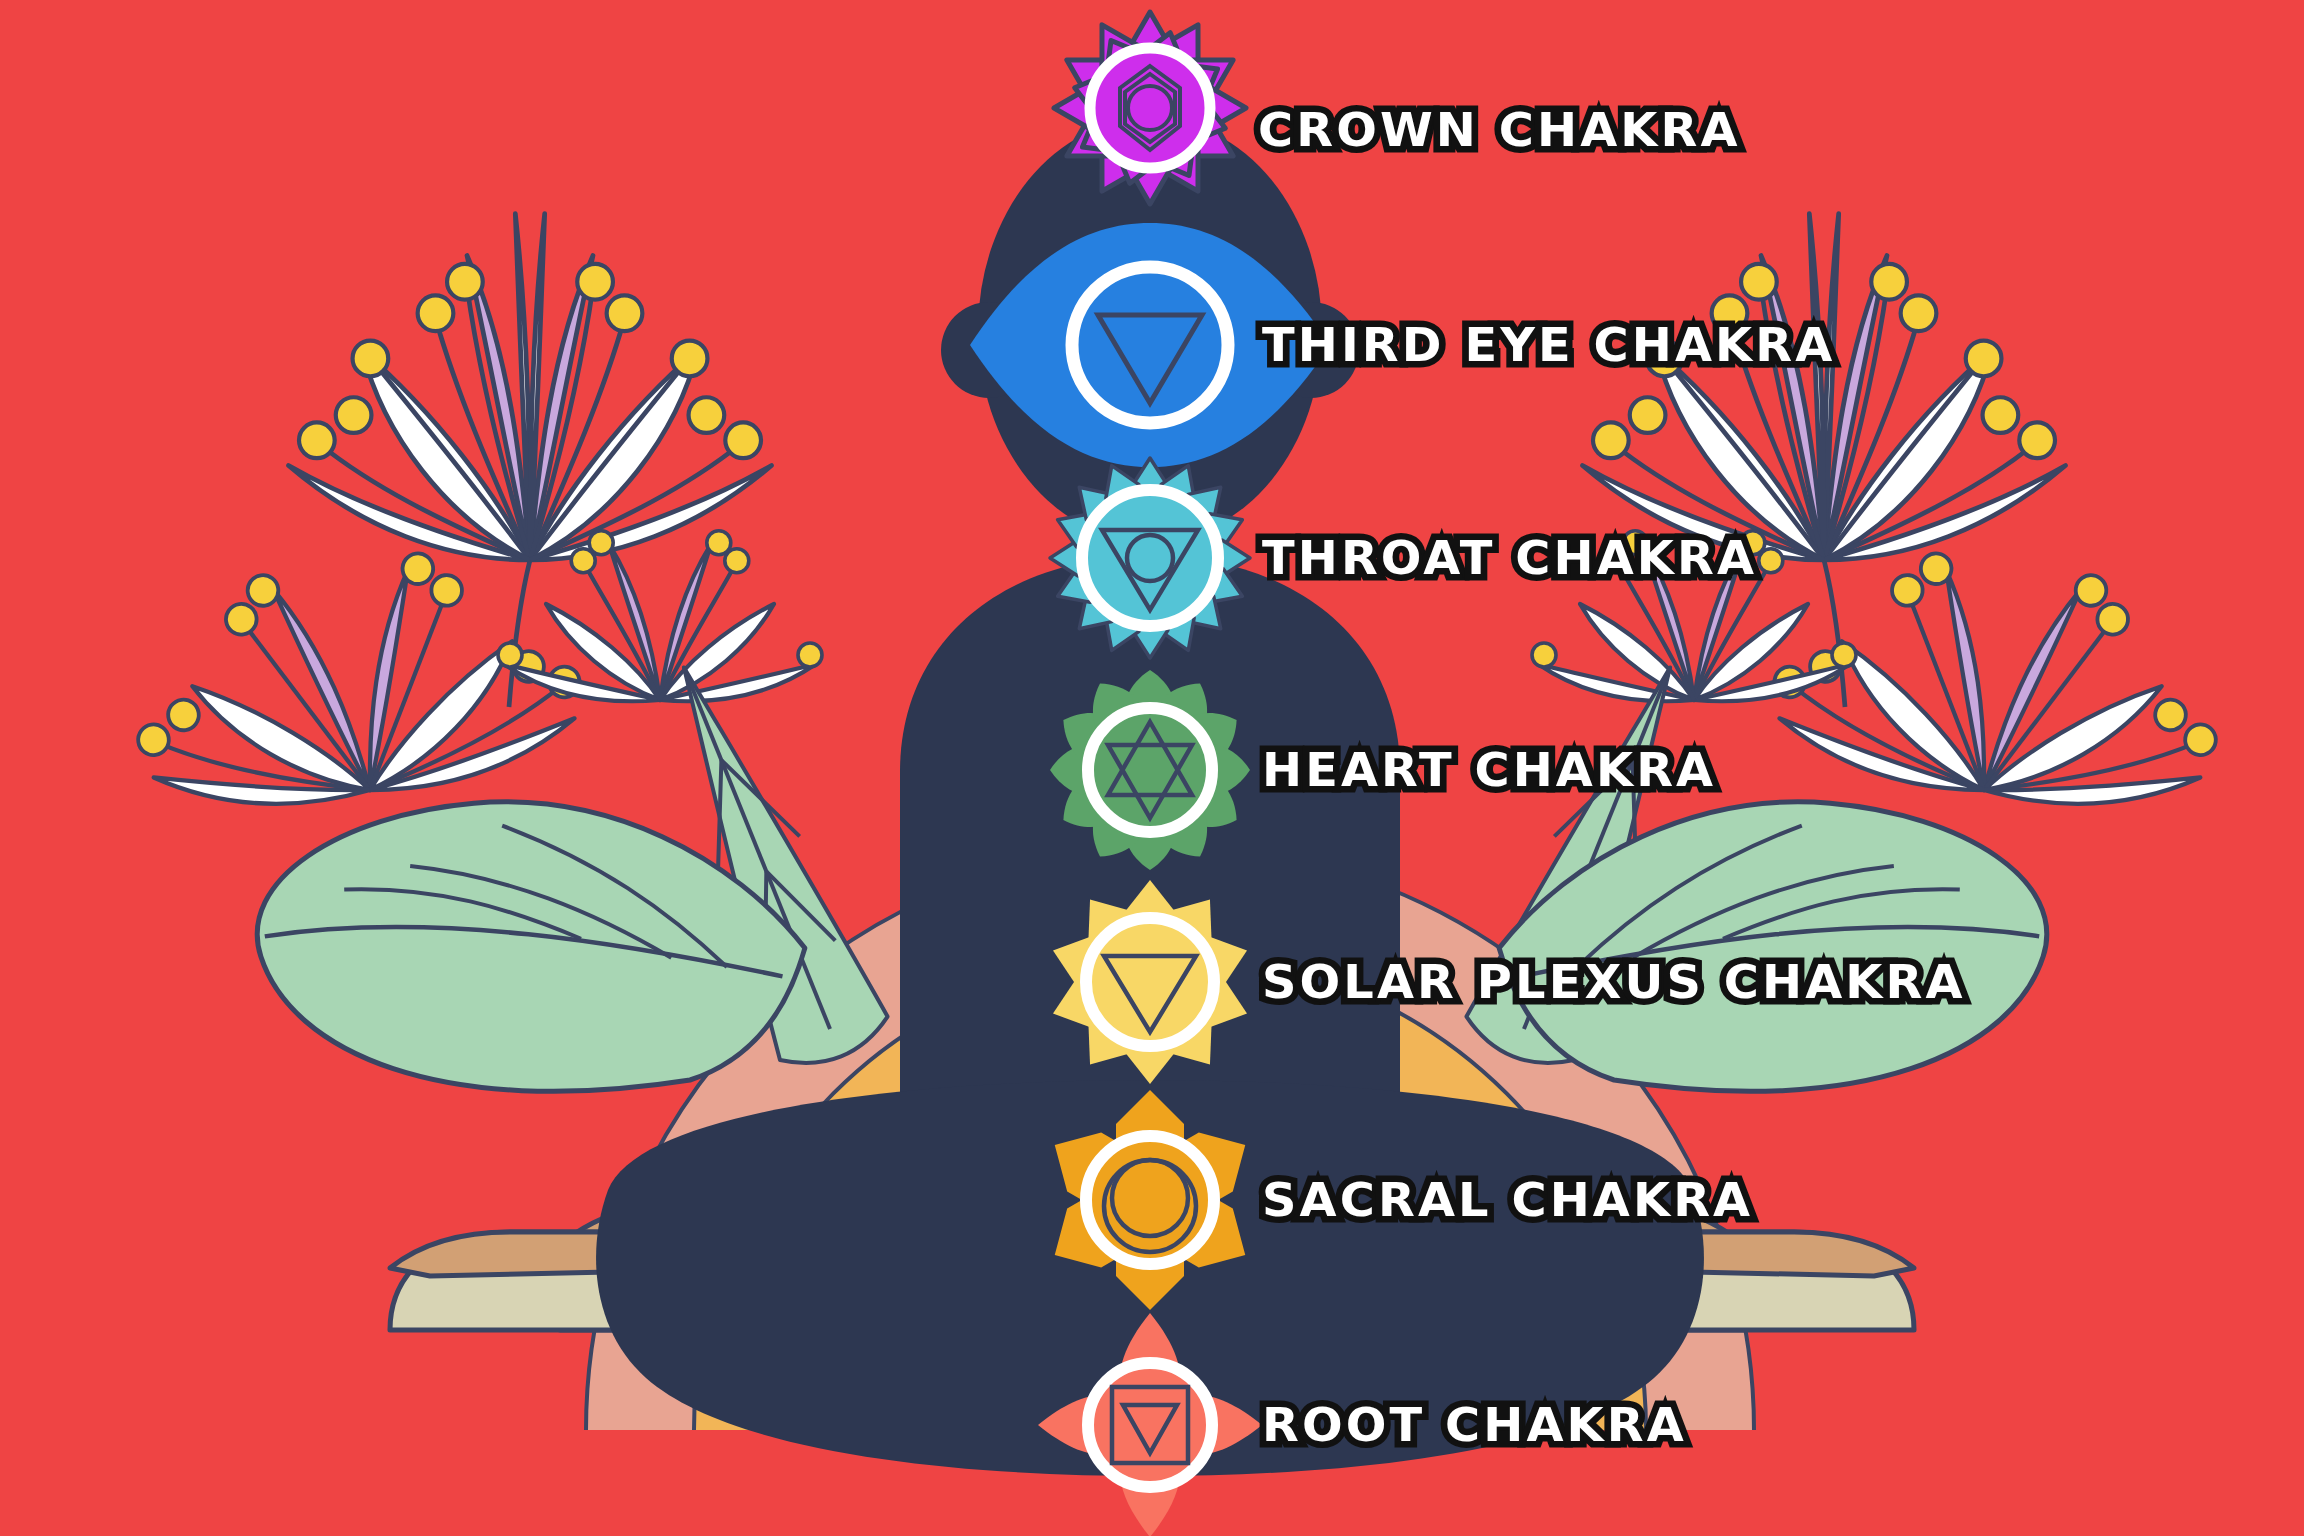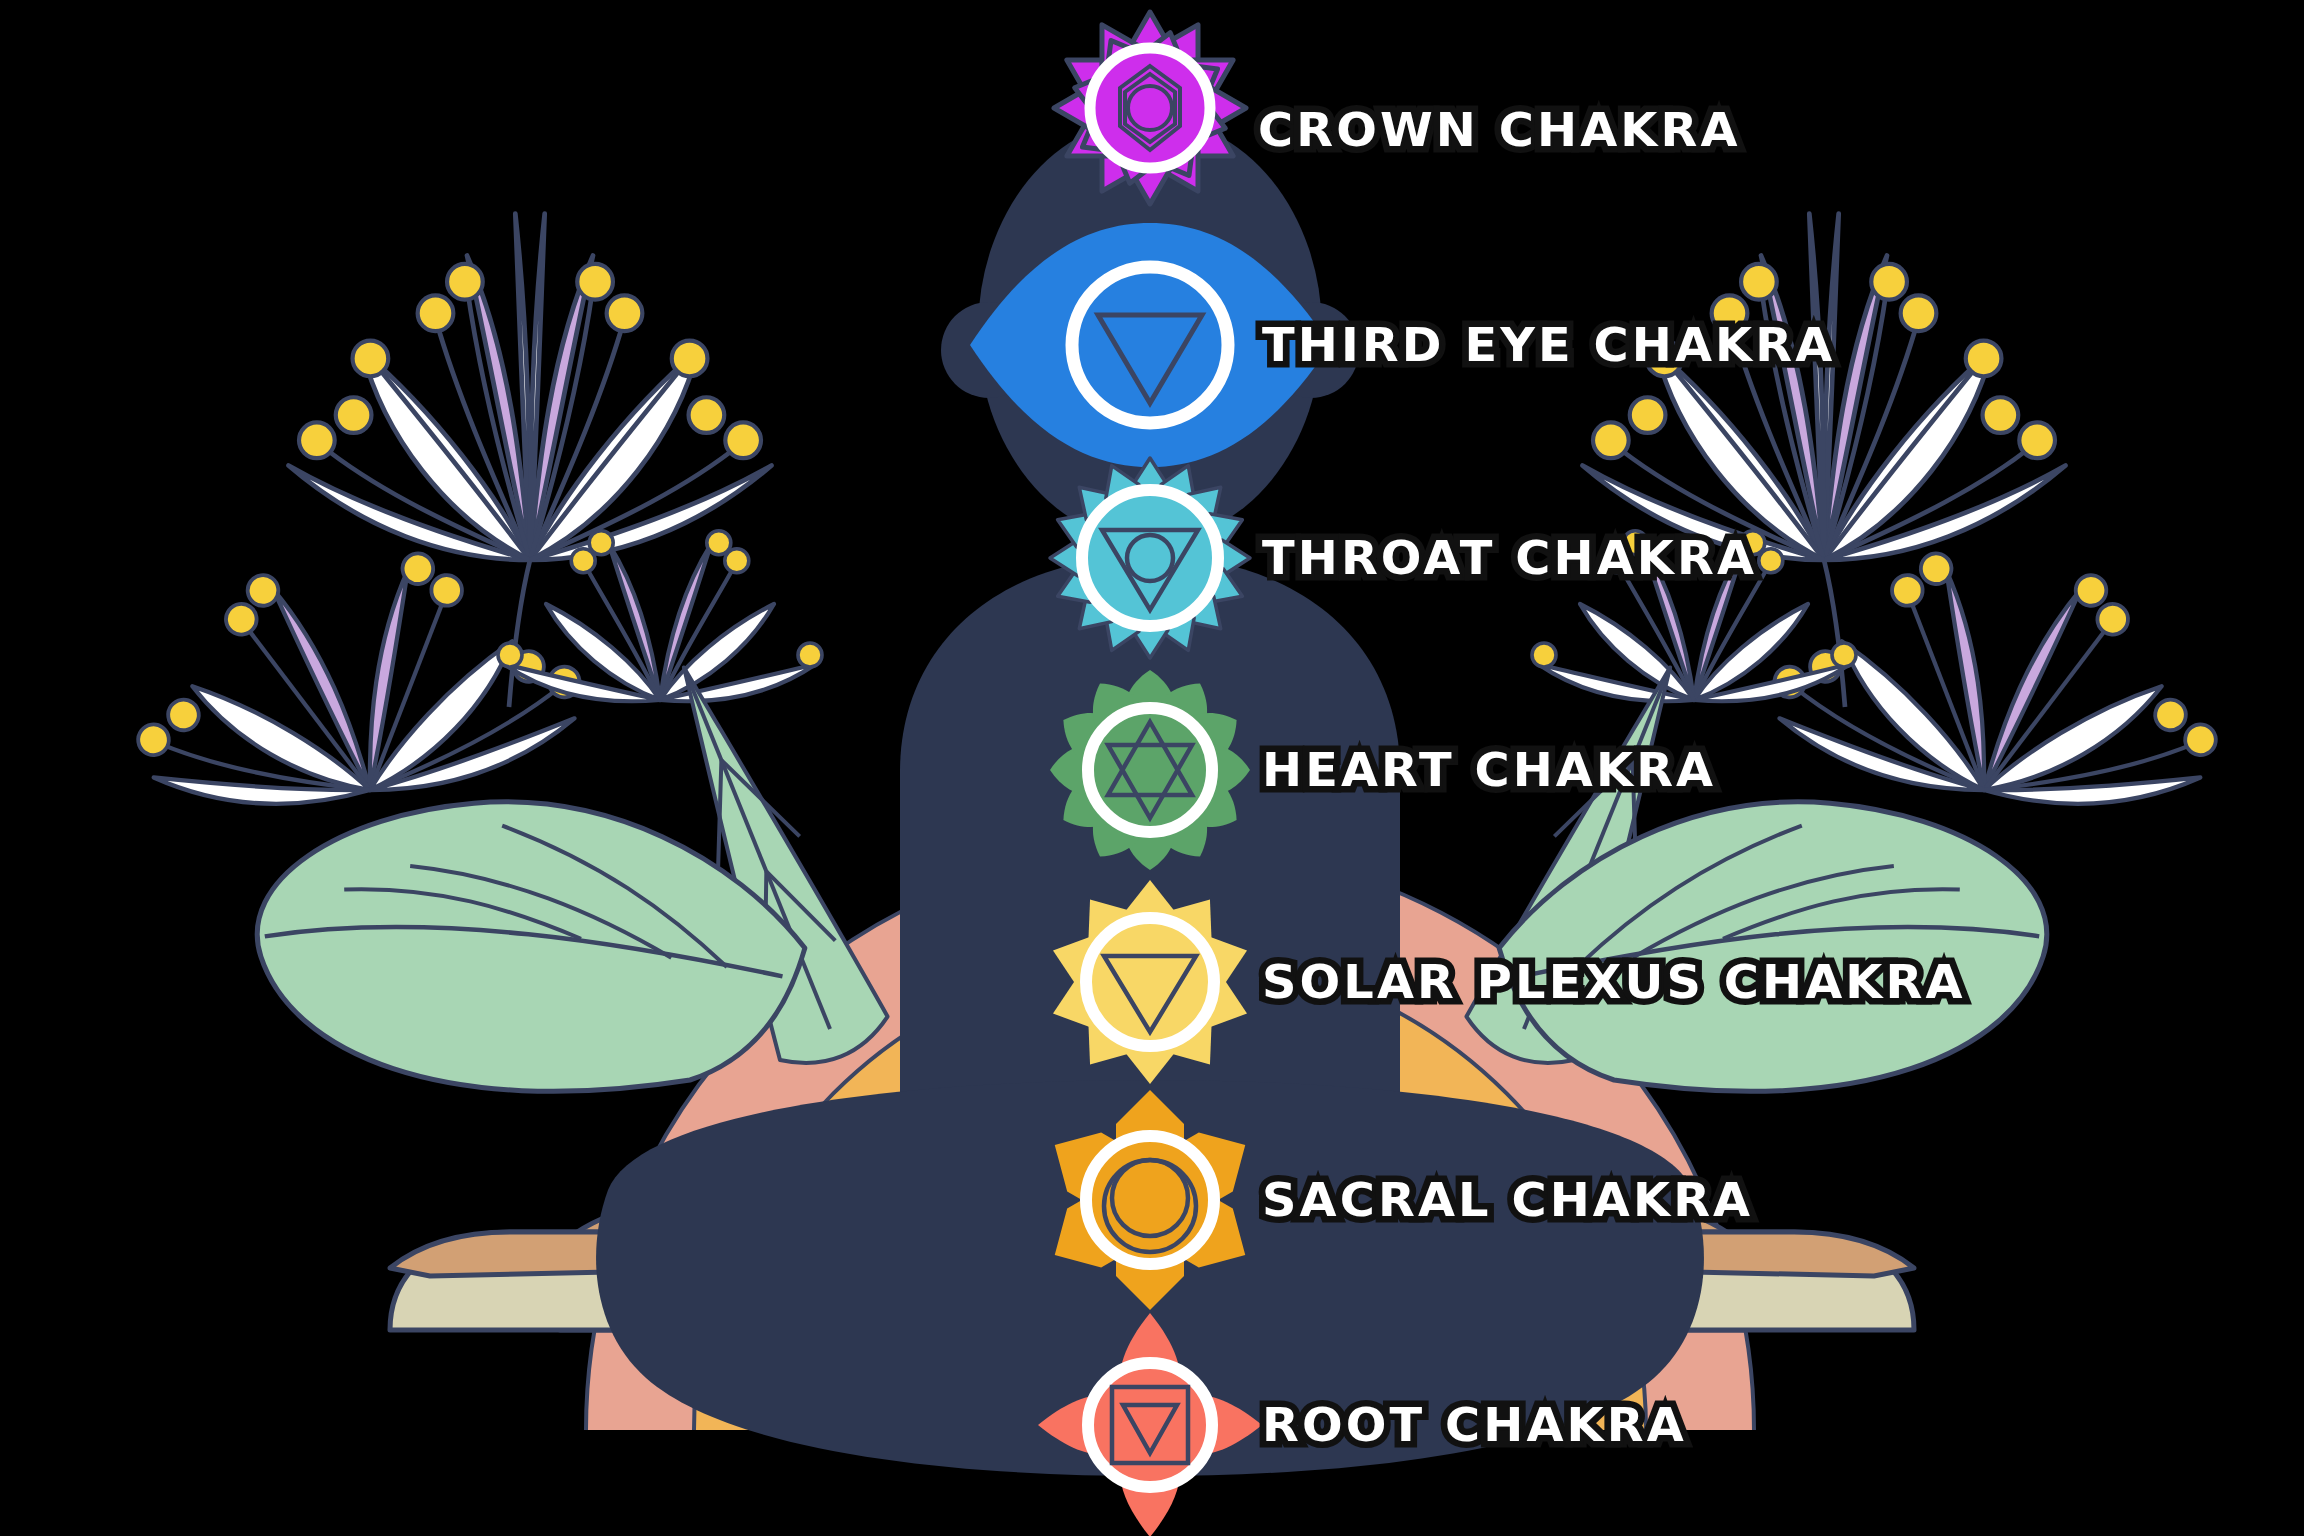--- a/index.html
+++ b/index.html
@@ -1,21 +1,21 @@
 <!DOCTYPE html>
 <html><head>
 <meta charset="utf-8">
 <title>Seven Chakras Diagram</title>
 <style>
   html,body{margin:0;padding:0;background:#ffffff;}
   body{
     font-family:"DejaVu Sans", sans-serif;
     width:2304px;height:1536px;overflow:hidden;position:relative;
   }
-  #stage{position:absolute;left:0;top:0;width:2304px;height:1536px;background:#000000;}
+  #stage{position:absolute;left:0;top:0;width:2304px;height:1536px;background:#ef4444;}
   svg.full{position:absolute;left:0;top:0;width:2304px;height:1536px;display:block;}
 
   .chakra-label{
     position:absolute;
     white-space:nowrap;
     font-family:"DejaVu Sans", sans-serif;
     font-weight:bold;
     font-size:46px;
     letter-spacing:3px;
     color:#ffffff;

